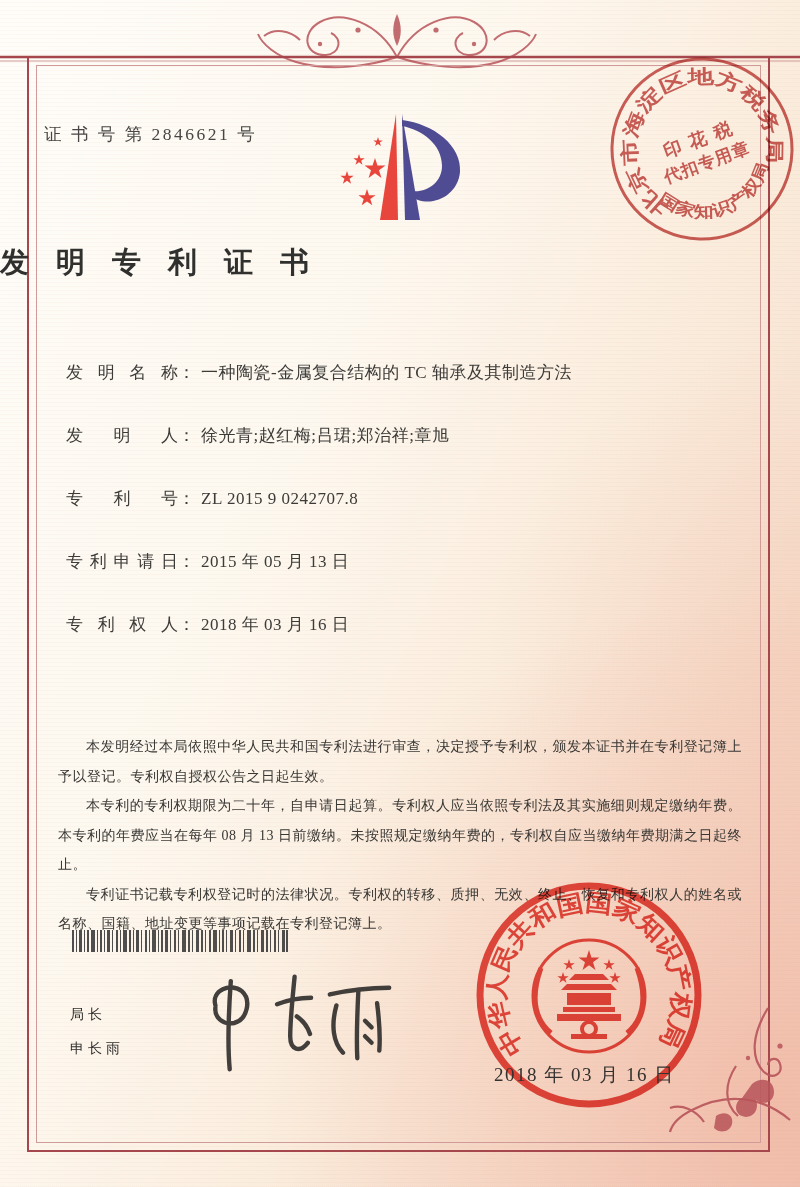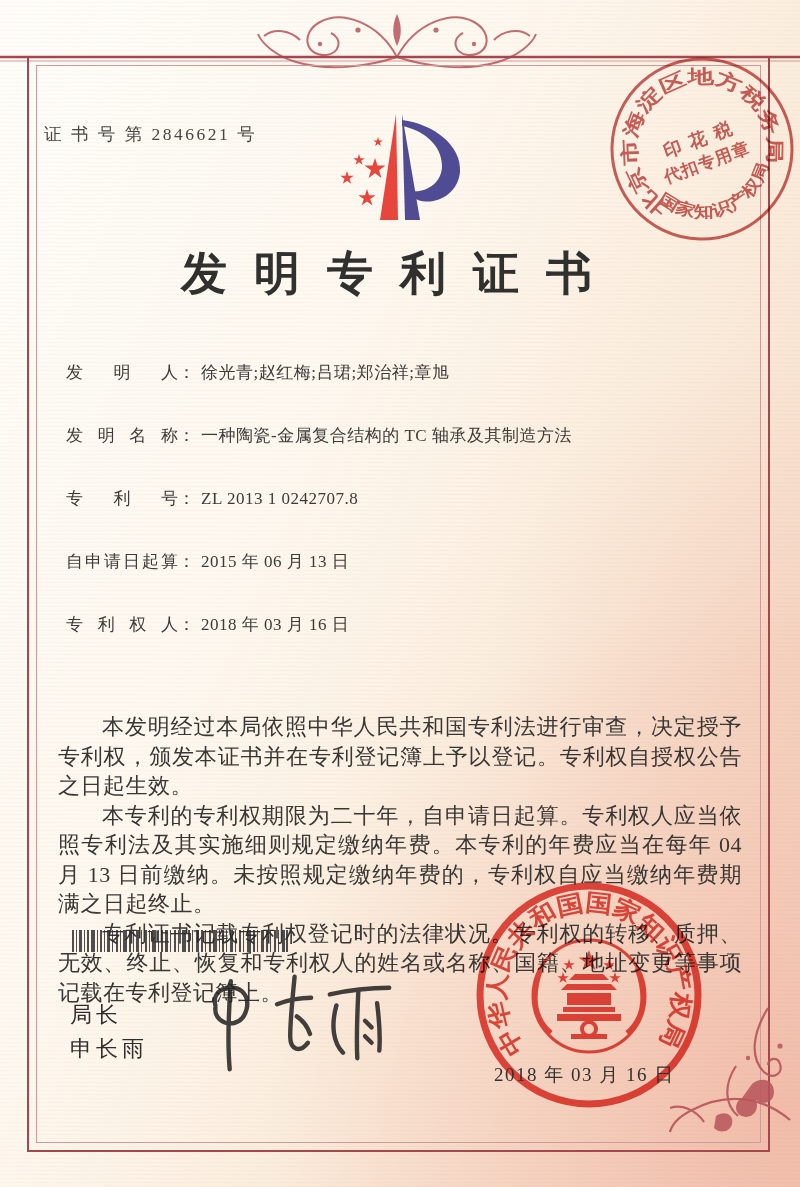--- a/index.html
+++ b/index.html
@@ -24,38 +24,38 @@
   .corner-ornament{position:absolute;left:640px;top:1000px;width:158px;height:158px;}
 
   .cert-no{position:absolute;left:44px;top:122px;font-size:17.5px;color:#474644;
     letter-spacing:2.5px;}
   .logo{position:absolute;left:322px;top:80px;width:160px;height:160px;}
 
   .stamp{position:absolute;left:604px;top:51px;width:196px;height:196px;
     transform:rotate(-20deg);mix-blend-mode:multiply;opacity:.88;}
   .stamp text{fill:#c24b48;font-family:"Liberation Serif","DejaVu Serif",serif;font-weight:bold;}
 
-  .title{position:absolute;left:0;top:243px;width:800px;text-align:center;
-    font-size:46px;font-weight:bold;color:#30302e;letter-spacing:27px;
+  .title{position:absolute;left:0;top:243px;width:800px;text-align:left;
+    font-size:29px;font-weight:bold;color:#30302e;letter-spacing:27px;
     box-sizing:border-box;}
 
   .fields{position:absolute;left:66px;top:360px;width:660px;}
   .field-row{margin-bottom:38px;font-size:17px;line-height:25px;color:#3c3b38;}
   .field-label{display:inline-block;width:112px;text-align-last:justify;
     vertical-align:top;white-space:nowrap;}
   .field-colon{display:inline-block;margin-right:6px;}
   .field-value{letter-spacing:.5px;}
 
-  .paragraphs{position:absolute;left:58px;top:712px;width:684px;font-size:22px;
+  .paragraphs{position:absolute;left:58px;top:732px;width:684px;font-size:14px;
     line-height:29.5px;color:#383734;text-align:justify;}
   .paragraphs p{margin:0;text-indent:2em;letter-spacing:.5px;}
 
   .barcode{position:absolute;left:72px;top:930px;width:216px;height:22px;opacity:.82;}
 
-  .signer{position:absolute;left:70px;top:998px;font-size:22px;color:#2f2e2c;
+  .signer{position:absolute;left:70px;top:998px;font-size:14px;color:#2f2e2c;
     letter-spacing:4px;line-height:34px;}
   .signature{position:absolute;left:200px;top:968px;width:220px;height:110px;}
 
   .seal{position:absolute;left:470px;top:876px;width:238px;height:238px;
     mix-blend-mode:multiply;opacity:.93;}
   .seal text{fill:#e2423a;font-family:"Liberation Serif","DejaVu Serif",serif;font-weight:bold;}
   .issue-date{position:absolute;left:494px;top:1062px;font-size:19px;color:#33322f;
     letter-spacing:1.5px;z-index:5;}
 </style>
 </head>
@@ -130,39 +130,39 @@
       <textPath href="#stampBot">国家知识产权局</textPath>
     </text>
     <text x="98" y="94" text-anchor="middle" font-size="18" letter-spacing="2">印 花 税</text>
     <text x="98" y="118" text-anchor="middle" font-size="17" letter-spacing="1">代扣专用章</text>
   </svg>
 
   <div class="title">发明专利证书</div>
 
   <div class="fields">
     <div class="field-row">
+      <span class="field-label">发明名称</span><span class="field-colon">：</span><span class="field-value">一种陶瓷-金属复合结构的 TC 轴承及其制造方法</span>
+    </div>
+    <div class="field-row">
       <span class="field-label">发明人</span><span class="field-colon">：</span><span class="field-value">徐光青;赵红梅;吕珺;郑治祥;章旭</span>
     </div>
     <div class="field-row">
-      <span class="field-label">发明名称</span><span class="field-colon">：</span><span class="field-value">一种陶瓷-金属复合结构的 TC 轴承及其制造方法</span>
-    </div>
-    <div class="field-row">
-      <span class="field-label">专利号</span><span class="field-colon">：</span><span class="field-value">ZL 2013 1 0242707.8</span>
-    </div>
-    <div class="field-row">
-      <span class="field-label">自申请日起算</span><span class="field-colon">：</span><span class="field-value">2015 年 06 月 13 日</span>
+      <span class="field-label">专利号</span><span class="field-colon">：</span><span class="field-value">ZL 2015 9 0242707.8</span>
+    </div>
+    <div class="field-row">
+      <span class="field-label">专利申请日</span><span class="field-colon">：</span><span class="field-value">2015 年 05 月 13 日</span>
     </div>
     <div class="field-row">
       <span class="field-label">专利权人</span><span class="field-colon">：</span><span class="field-value">2018 年 03 月 16 日</span>
     </div>
   </div>
 
   <div class="paragraphs">
     <p>本发明经过本局依照中华人民共和国专利法进行审查，决定授予专利权，颁发本证书并在专利登记簿上予以登记。专利权自授权公告之日起生效。</p>
-    <p>本专利的专利权期限为二十年，自申请日起算。专利权人应当依照专利法及其实施细则规定缴纳年费。本专利的年费应当在每年 04 月 13 日前缴纳。未按照规定缴纳年费的，专利权自应当缴纳年费期满之日起终止。</p>
+    <p>本专利的专利权期限为二十年，自申请日起算。专利权人应当依照专利法及其实施细则规定缴纳年费。本专利的年费应当在每年 08 月 13 日前缴纳。未按照规定缴纳年费的，专利权自应当缴纳年费期满之日起终止。</p>
     <p>专利证书记载专利权登记时的法律状况。专利权的转移、质押、无效、终止、恢复和专利权人的姓名或名称、国籍、地址变更等事项记载在专利登记簿上。</p>
   </div>
 
   <svg class="barcode" viewBox="0 0 216 22" preserveAspectRatio="none">
     <path fill="#2a2a2a" d="M0 0h2v22h-2z M4 0h1v22h-1z M7 0h3v22h-3z M12 0h1v22h-1z M15 0h2v22h-2z M19 0h4v22h-4z M25 0h1v22h-1z M28 0h2v22h-2z M32 0h1v22h-1z M35 0h3v22h-3z M40 0h1v22h-1z M44 0h2v22h-2z M48 0h1v22h-1z M51 0h4v22h-4z M57 0h2v22h-2z M61 0h1v22h-1z M64 0h3v22h-3z M69 0h1v22h-1z M73 0h2v22h-2z M77 0h1v22h-1z M80 0h4v22h-4z M86 0h1v22h-1z M89 0h2v22h-2z M93 0h3v22h-3z M98 0h1v22h-1z M102 0h2v22h-2z M106 0h1v22h-1z M110 0h4v22h-4z M116 0h2v22h-2z M120 0h1v22h-1z M124 0h3v22h-3z M129 0h2v22h-2z M133 0h1v22h-1z M137 0h2v22h-2z M141 0h4v22h-4z M147 0h1v22h-1z M150 0h2v22h-2z M154 0h1v22h-1z M158 0h3v22h-3z M163 0h1v22h-1z M167 0h2v22h-2z M171 0h1v22h-1z M175 0h4v22h-4z M181 0h2v22h-2z M185 0h1v22h-1z M189 0h3v22h-3z M194 0h2v22h-2z M198 0h1v22h-1z M202 0h2v22h-2z M206 0h1v22h-1z M210 0h3v22h-3z M214 0h2v22h-2z"></path>
   </svg>
 
   <div class="signer">
     <div>局长</div>
     <div>申长雨</div>

